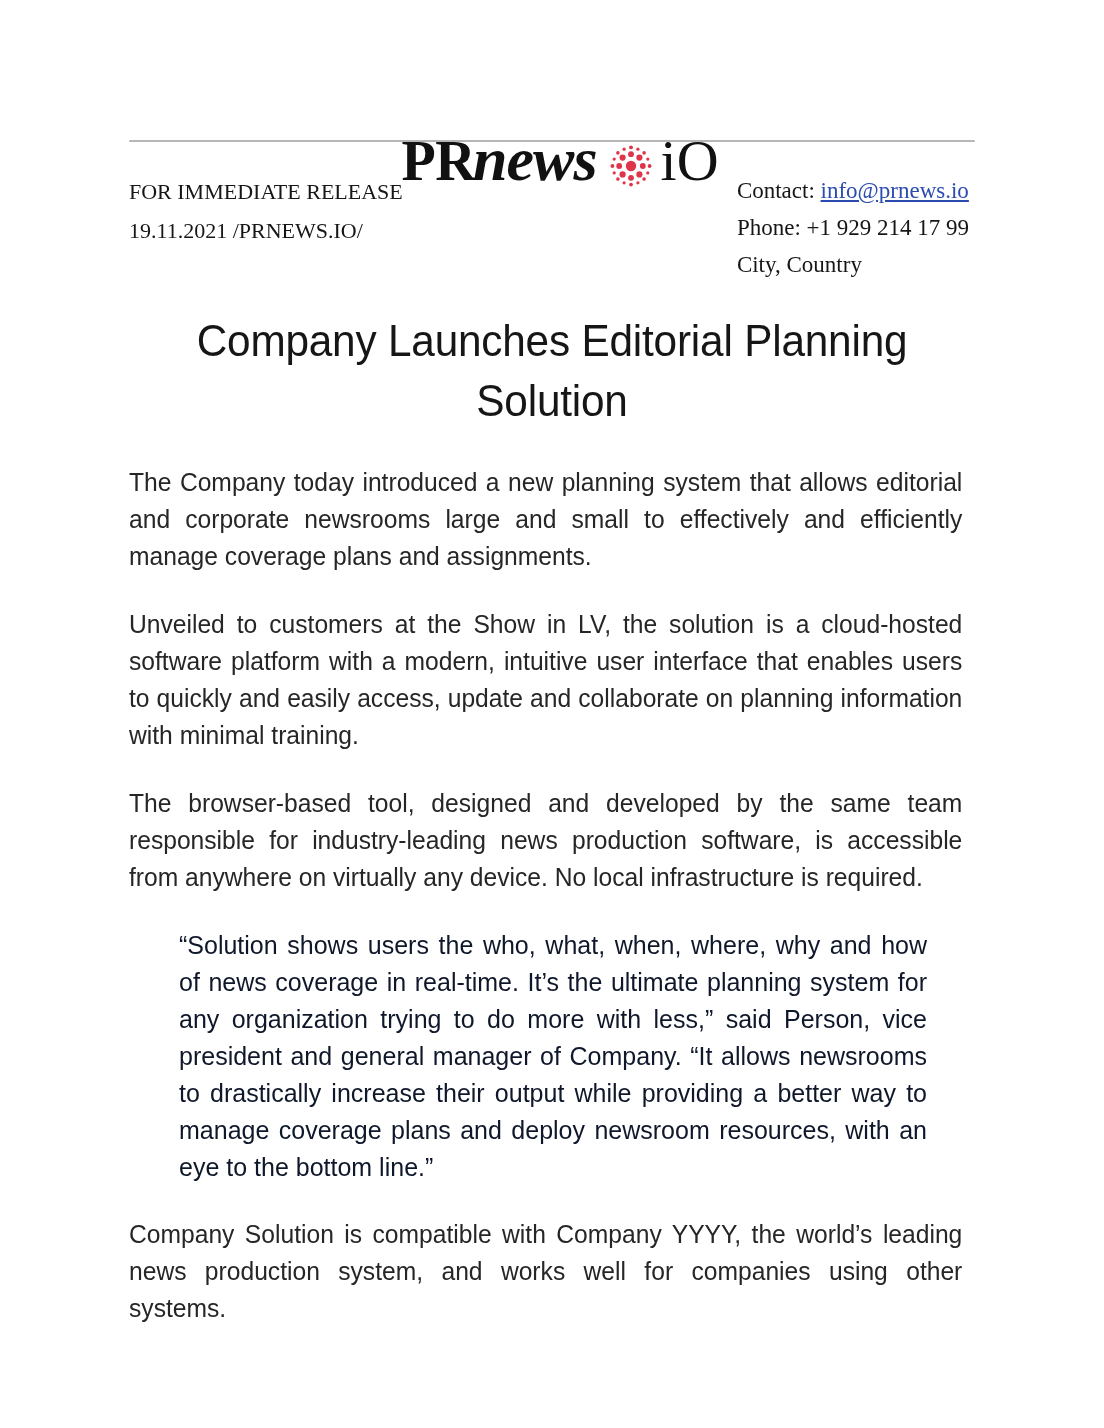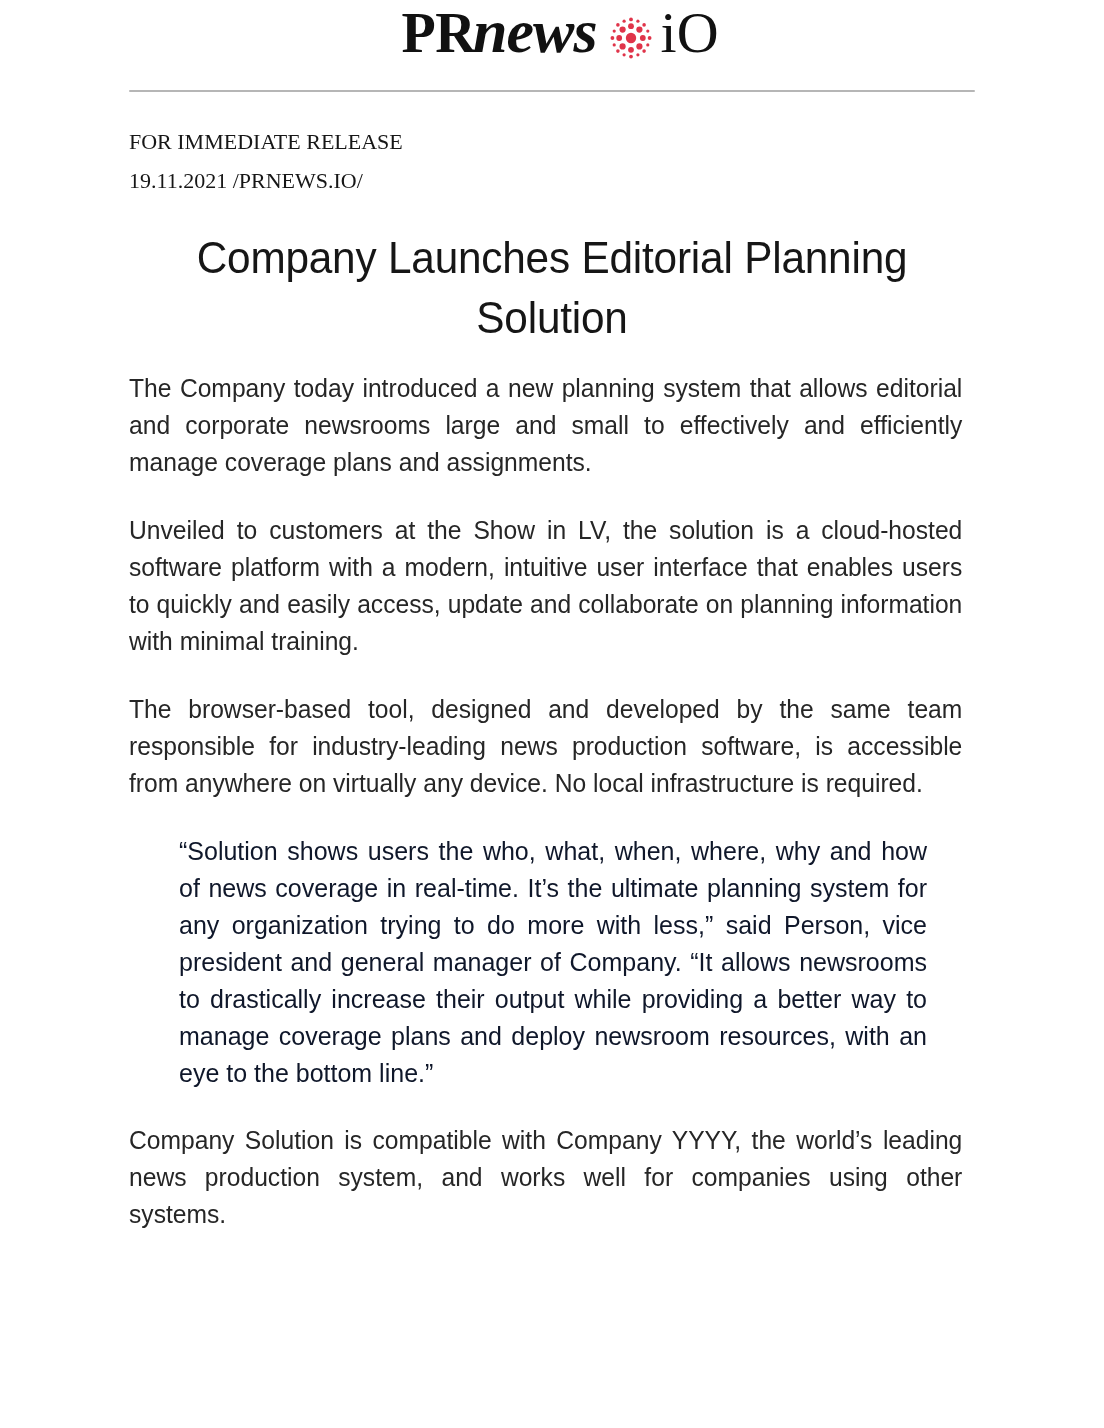--- a/index.html
+++ b/index.html
@@ -20,20 +20,21 @@
     width: 1104px;
     height: 1428px;
     background: #ffffff;
     box-sizing: border-box;
   }
 
   
   .logo-block {
     width: 100%;
     text-align: center;
+    padding-top: 128px;
     height: 78px;
     box-sizing: border-box;
   }
   .logo {
     display: inline-block;
     white-space: nowrap;
     line-height: 1;
     position: relative;
     transform: translateX(8px);
   }
@@ -121,21 +122,21 @@
     line-height: 60px;
     text-align: center;
     color: #161616;
     letter-spacing: -0.2px;
     transform: scaleX(0.94);
     transform-origin: center top;
   }
 
   
   .body-block {
-    margin: 0 129px;
+    margin: 11px 129px;
     padding-top: 22px;
   }
   .para {
     font-family: "Liberation Sans", sans-serif;
     font-size: 25px;
     line-height: 37px;
     color: #262626;
     text-align: justify;
     margin: 0 0 31px 0;
     transform: scaleX(0.985);
@@ -198,20 +199,27 @@
 
   <div class="divider-wrap">
     <div class="divider"></div>
   </div>
 
   <div class="meta-row">
     <div class="meta-left">
       <div>FOR IMMEDIATE RELEASE</div>
       <div>19.11.2021 /PRNEWS.IO/</div>
     </div>
+    <div class="meta-right">
+      <div><span>Contact:</span>
+        <a class="email-link" href="#">info@prnews.io</a>
+      </div>
+      <div>Phone: +1 929 214 17 99</div>
+      <div>City, Country</div>
+    </div>
   </div>
 
   <h1 class="doc-title">Company Launches Editorial Planning Solution</h1>
 
   <div class="body-block">
     <p class="para">The Company today introduced a new planning system that allows editorial and corporate newsrooms large and small to effectively and efficiently manage coverage plans and assignments.</p>
     <p class="para">Unveiled to customers at the Show in LV, the solution is a cloud-hosted software platform with a modern, intuitive user interface that enables users to quickly and easily access, update and collaborate on planning information with minimal training.</p>
     <p class="para">The browser-based tool, designed and developed by the same team responsible for industry-leading news production software, is accessible from anywhere on virtually any device. No local infrastructure is required.</p>
 
     <div class="quote-block">

